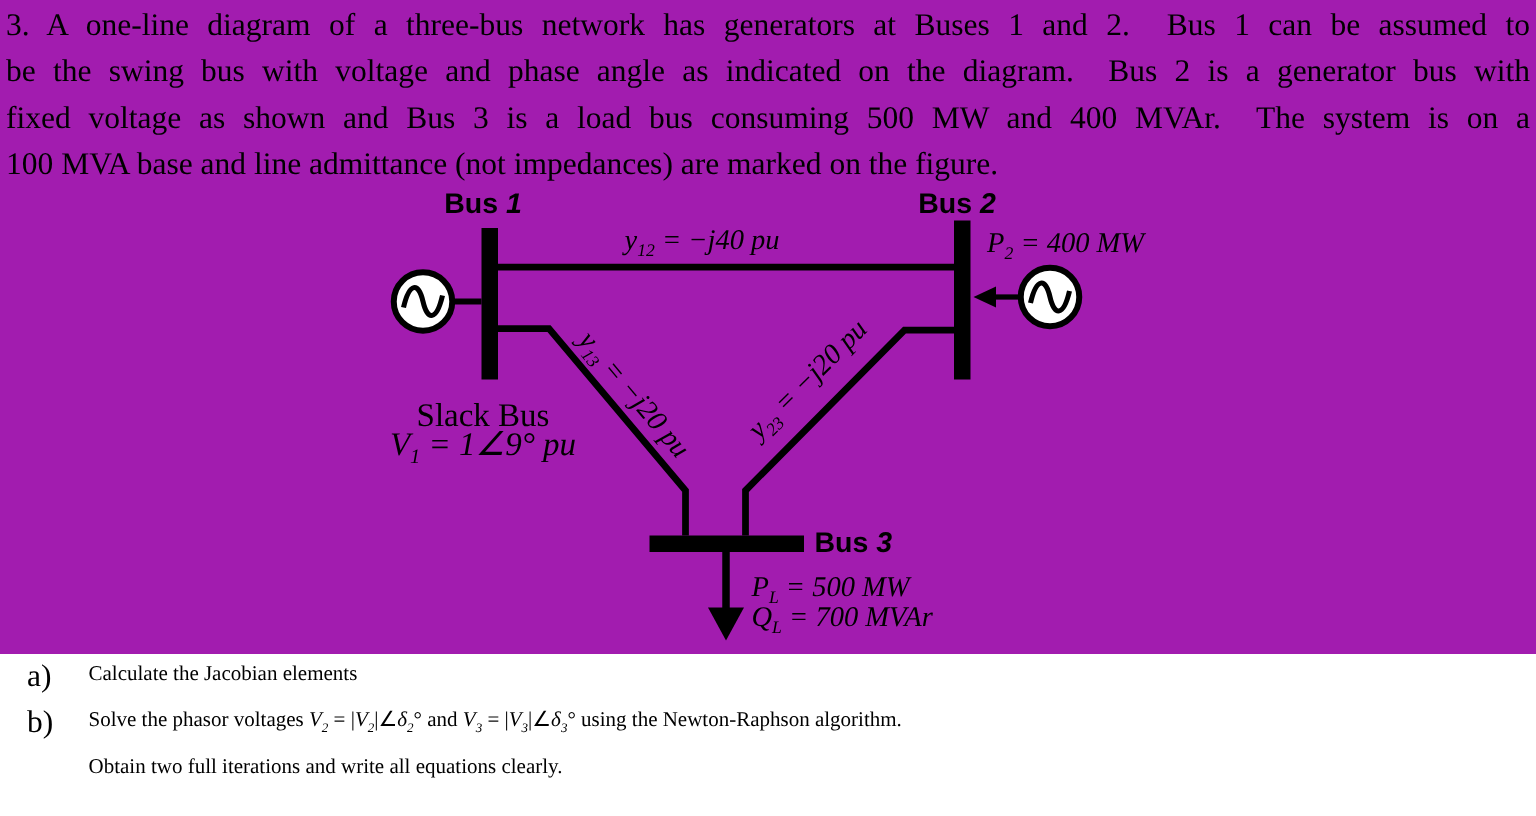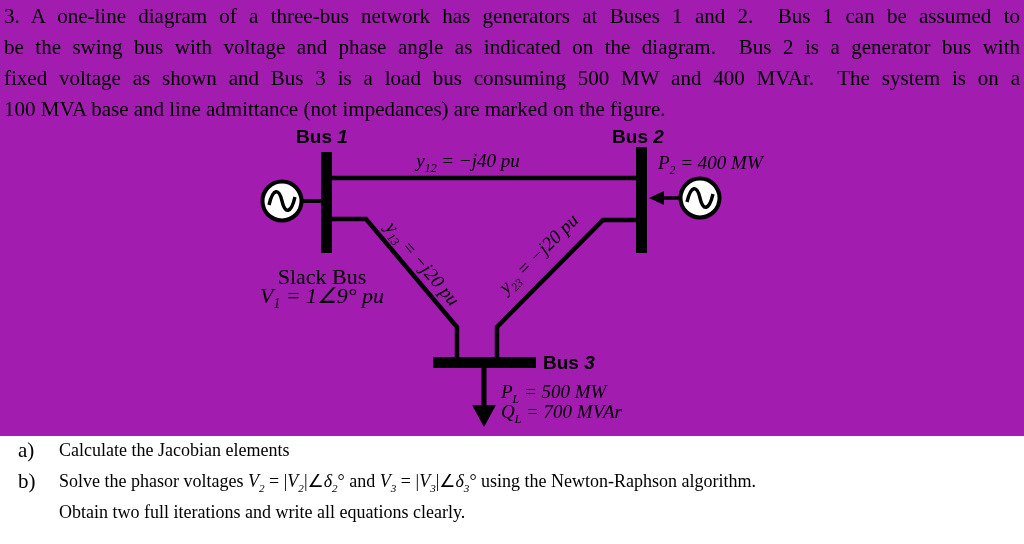--- a/index.html
+++ b/index.html
@@ -21,21 +21,21 @@
   .buslabel .num { font-style: italic; }
   .math {
     font-style: italic; font-size: 19px; white-space: nowrap;
     font-family: "Liberation Serif", serif;
   }
   .math sub, .rich sub { font-size: 0.62em; font-style: italic; }
   .center { text-align: center; }
   .rot { transform-origin: 50% 50%; }
   .smath { font-size: 22px; }
   .qmarker { position: absolute; font-size: 21px; line-height: 26px; }
-  .qtext { position: absolute; font-size: 18px; line-height: 26px; white-space: nowrap; }
+  .qtext { position: absolute; font-size: 14px; line-height: 26px; white-space: nowrap; }
   svg { position: absolute; left: 0; top: 0; }
 </style>
 </head>
 <body>
 
 <div id="page">
 
   <div>
     <div class="pline just" style="top:2px">3. A one-line diagram of a three-bus network has generators at Buses 1 and 2.&nbsp; Bus 1 can be assumed to</div>
     <div class="pline just" style="top:33px">be the swing bus with voltage and phase angle as indicated on the diagram.&nbsp; Bus 2 is a generator bus with</div>

